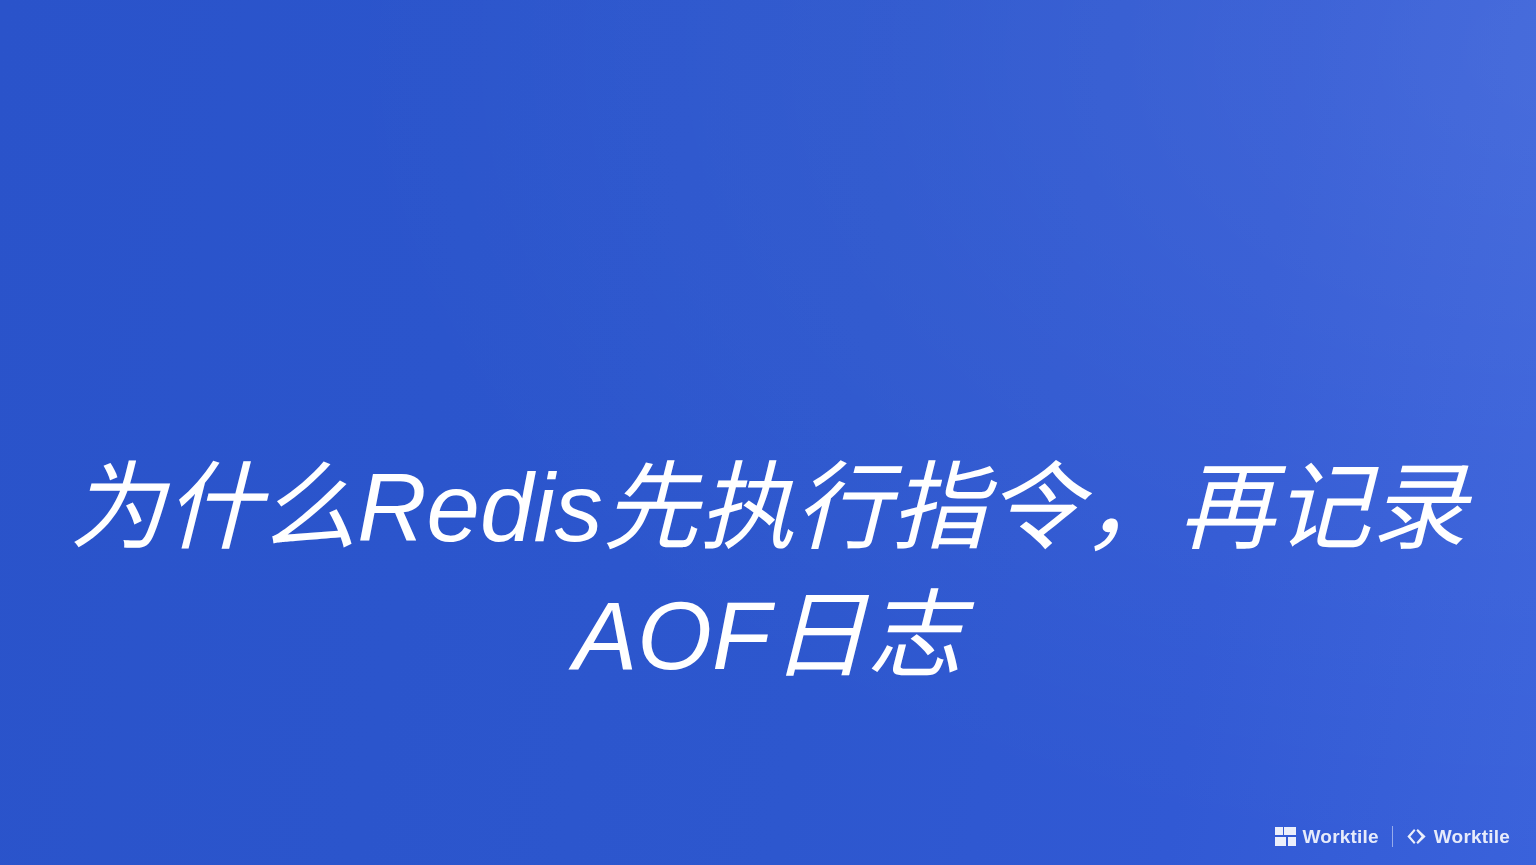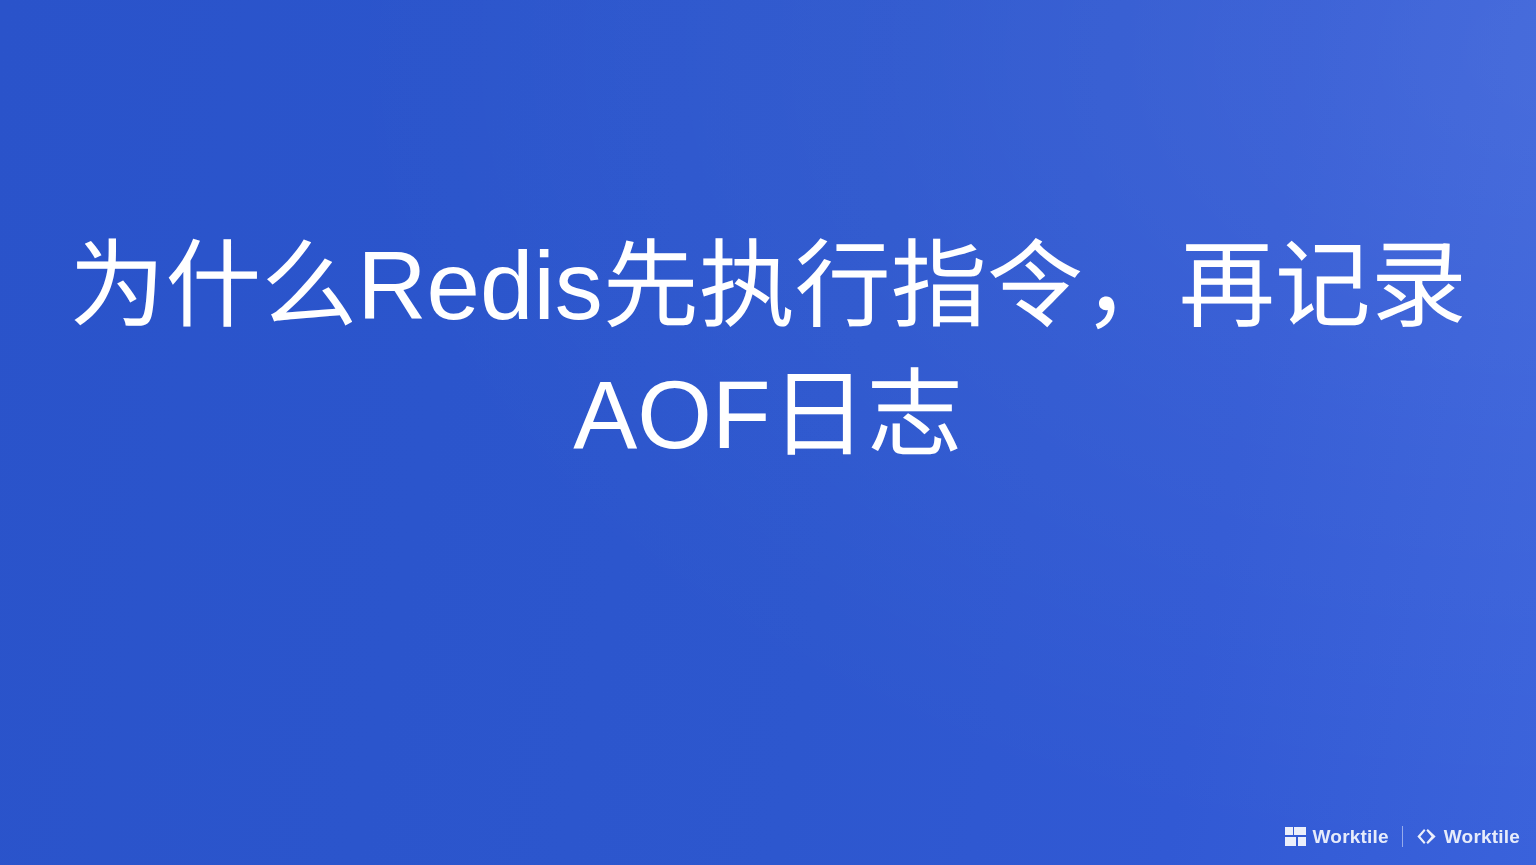--- a/index.html
+++ b/index.html
@@ -42,44 +42,45 @@
     pointer-events: none;
   }
 
   .title-block {
     position: absolute;
     left: 0;
     right: 0;
     top: 0;
     height: 701px;
     display: flex;
-    align-items: center;
+    align-items: flex-end;
     justify-content: center;
     padding: 0 34px;
     box-sizing: border-box;
     z-index: 2;
+    font-style: italic;
   }
 
   .slide-title {
     margin: 0;
     width: 100%;
     max-width: 1468px;
     color: #ffffff;
     font-size: 96px;
     font-weight: 400;
     line-height: 1.34;
     letter-spacing: 0px;
     text-align: center;
     text-rendering: optimizeLegibility;
   }
 
   
   .brand-bar {
     position: absolute;
-    right: 16px;
+    right: 26px;
     bottom: 18px;
     display: flex;
     align-items: center;
     gap: 13px;
     z-index: 3;
   }
 
   .brand {
     display: flex;
     align-items: center;

